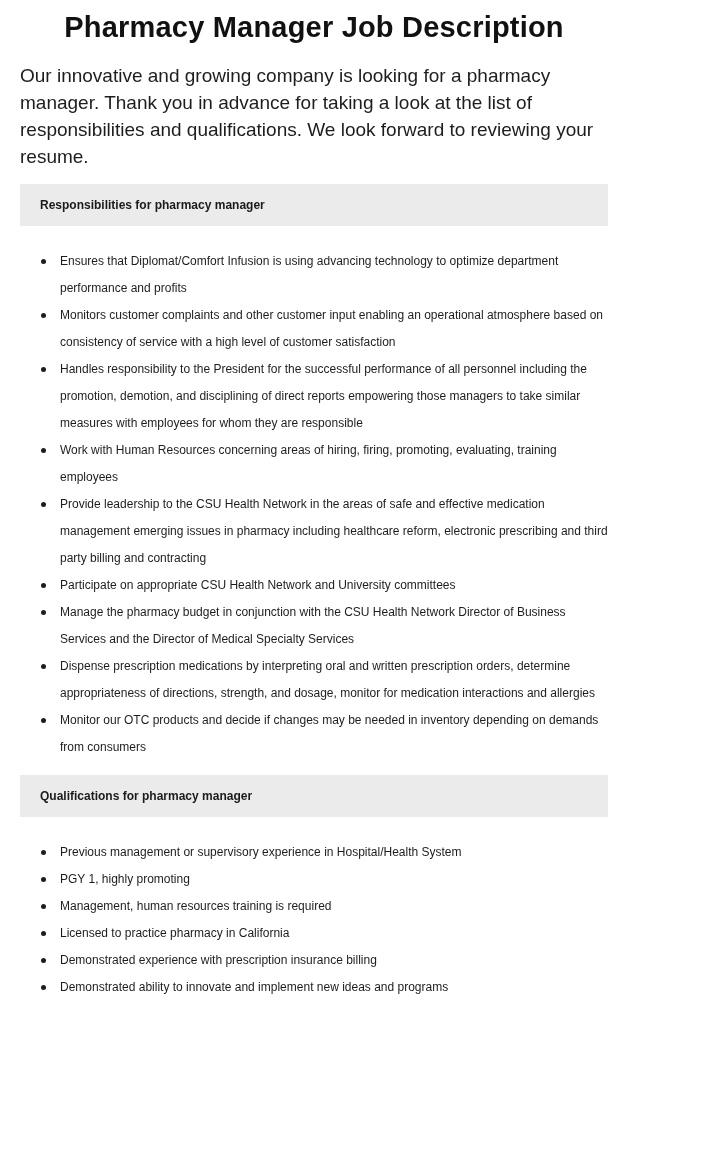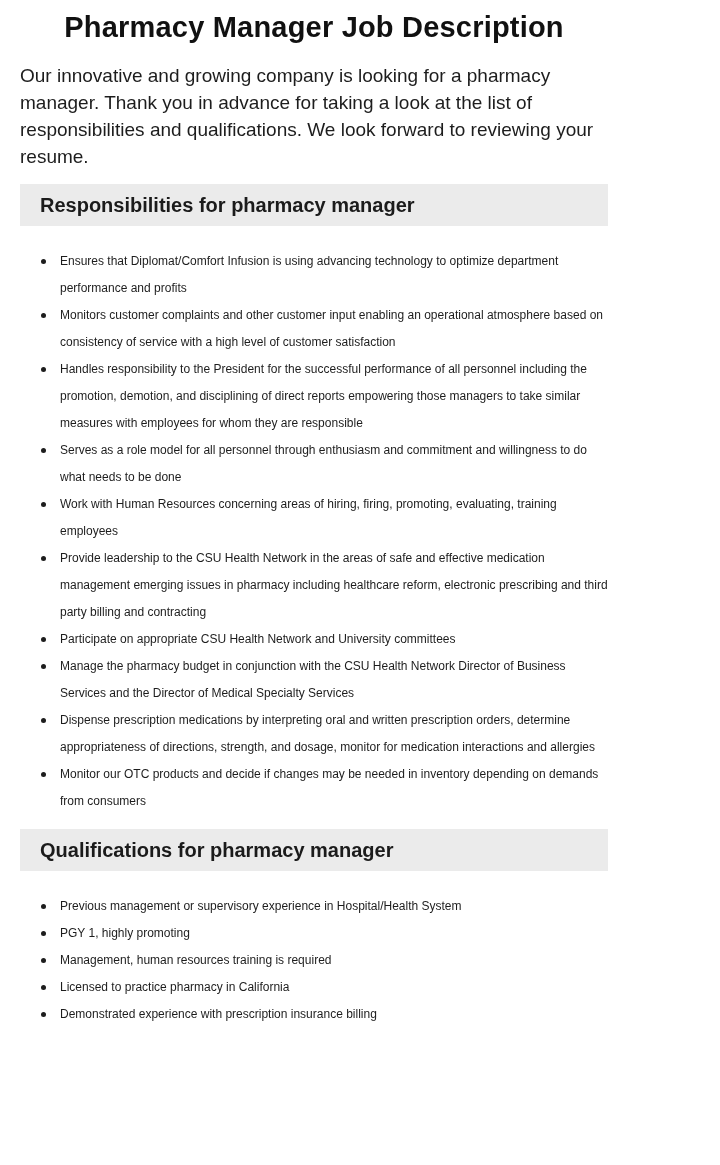--- a/index.html
+++ b/index.html
@@ -32,21 +32,21 @@
     margin: 16px 0 0 0;
     font-size: 19px;
     line-height: 27px;
   }
   .section-heading {
     margin: 14px 0 0 0;
     background: #ebebeb;
     height: 42px;
     line-height: 42px;
     padding: 0 20px;
-    font-size: 20px;
+    font-size: 12px;
     font-weight: 700;
     color: #1b1b1b;
   }
   ul.bullet-list {
     margin: 22px 0 0 0;
     padding: 0 0 0 20px;
     list-style: none;
   }
   ul.bullet-list li {
     position: relative;
@@ -75,32 +75,32 @@
   <h1 class="doc-title">Pharmacy Manager Job Description</h1>
 
   <p class="intro">Our innovative and growing company is looking for a pharmacy manager. Thank you in advance for taking a look at the list of responsibilities and qualifications. We look forward to reviewing your resume.</p>
 
   <div class="section-heading">Responsibilities for pharmacy manager</div>
 
   <ul class="bullet-list">
     <li>Ensures that Diplomat/Comfort Infusion is using advancing technology to optimize department performance and profits</li>
     <li>Monitors customer complaints and other customer input enabling an operational atmosphere based on consistency of service with a high level of customer satisfaction</li>
     <li>Handles responsibility to the President for the successful performance of all personnel including the promotion, demotion, and disciplining of direct reports empowering those managers to take similar measures with employees for whom they are responsible</li>
-    <li>Serves as a role model for all personnel through enthusiasm and commitment and willingness to do what needs to be done</li>
     <li>Work with Human Resources concerning areas of hiring, firing, promoting, evaluating, training employees</li>
     <li>Provide leadership to the CSU Health Network in the areas of safe and effective medication management emerging issues in pharmacy including healthcare reform, electronic prescribing and third party billing and contracting</li>
     <li>Participate on appropriate CSU Health Network and University committees</li>
     <li>Manage the pharmacy budget in conjunction with the CSU Health Network Director of Business Services and the Director of Medical Specialty Services</li>
     <li>Dispense prescription medications by interpreting oral and written prescription orders, determine appropriateness of directions, strength, and dosage, monitor for medication interactions and allergies</li>
     <li>Monitor our OTC products and decide if changes may be needed in inventory depending on demands from consumers</li>
   </ul>
 
   <div class="section-heading second">Qualifications for pharmacy manager</div>
 
   <ul class="bullet-list">
     <li>Previous management or supervisory experience in Hospital/Health System</li>
     <li>PGY 1, highly promoting</li>
     <li>Management, human resources training is required</li>
     <li>Licensed to practice pharmacy in California</li>
     <li>Demonstrated experience with prescription insurance billing</li>
+    <li>Demonstrated ability to innovate and implement new ideas and programs</li>
   </ul>
 
 </div>
 
 </body></html>

